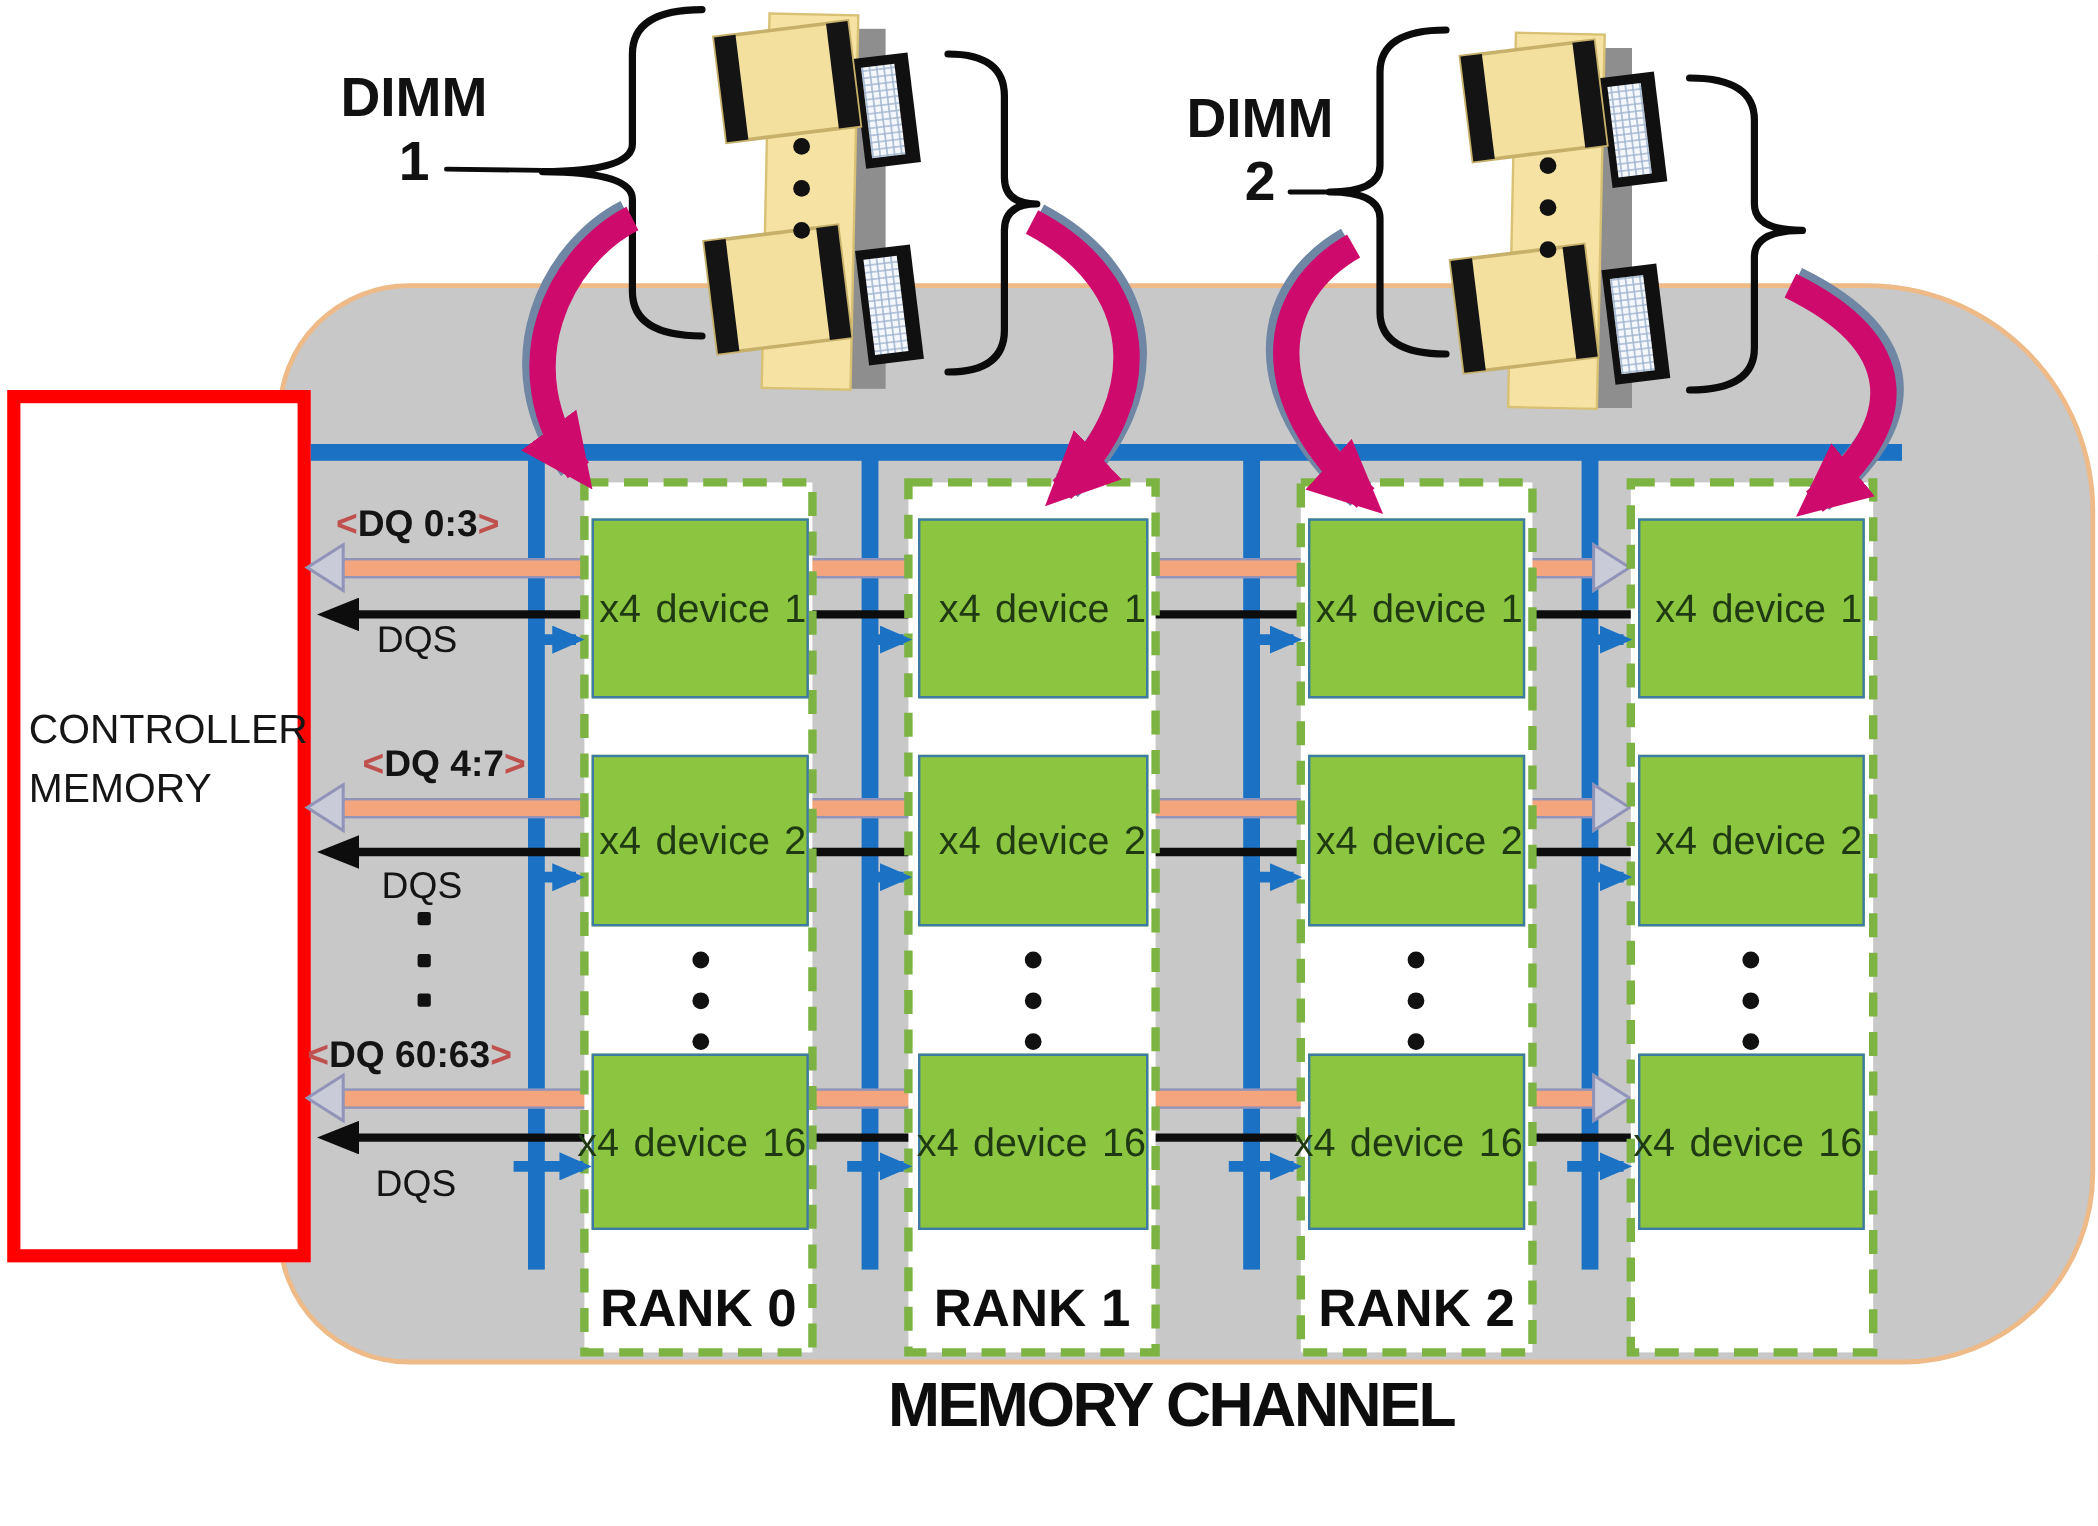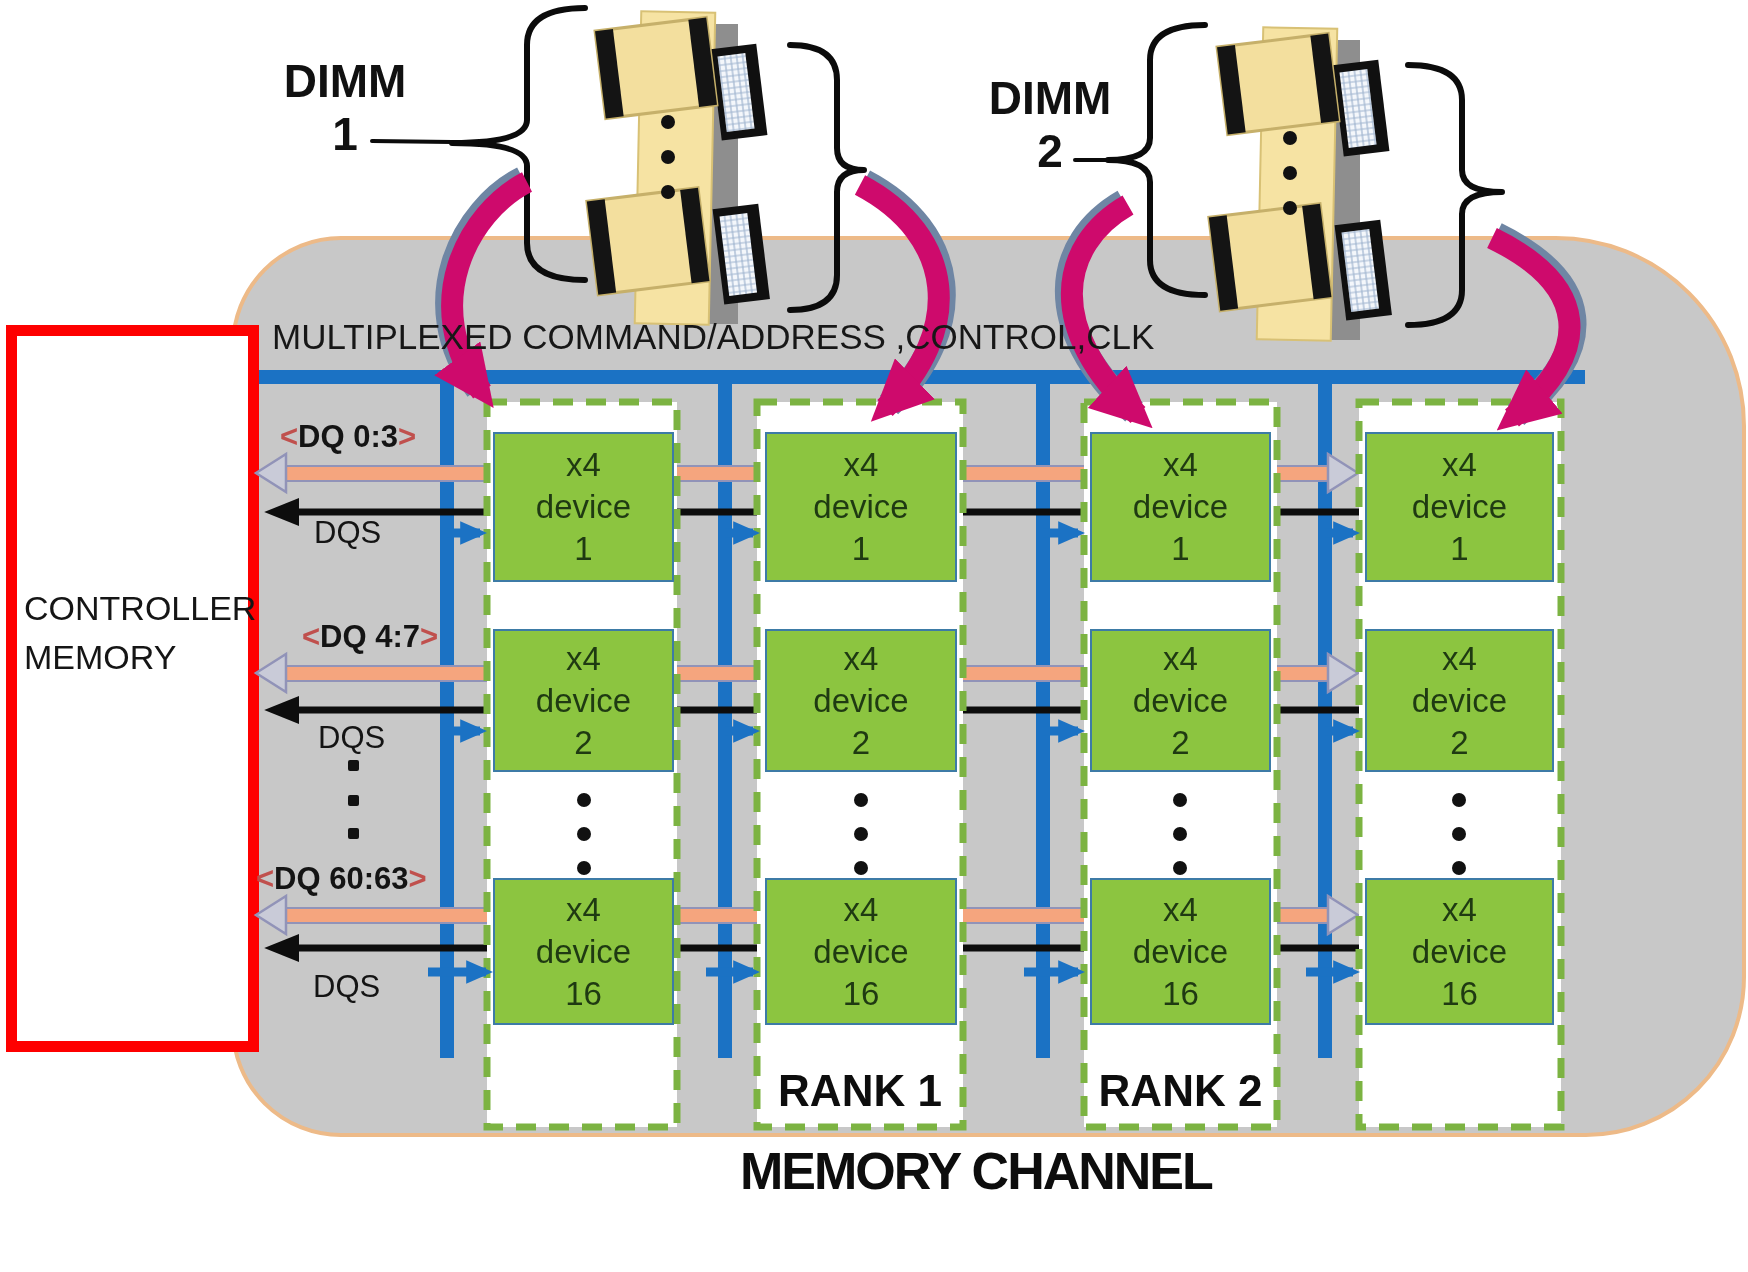--- a/index.html
+++ b/index.html
@@ -8,23 +8,23 @@
   .abs{position:absolute;}
   
   #gray-region{left:231px;top:236px;width:1507px;height:893px;background:#C8C8C8;
     border:4px solid #EDBA88;border-radius:110px 190px 160px 110px;}
   
   #mc-box{left:6px;top:325px;width:231px;height:705px;background:#ffffff;border:11px solid #FE0000;}
   #mc-text{left:24px;top:584px;width:230px;font-size:34px;font-weight:500;color:#151515;line-height:49px;}
   
   svg.layer{position:absolute;left:0;top:0;width:1748px;height:1272px;}
   
-  .dev{position:absolute;background:#8CC540;border:2px solid #3D7BA6;display:flex;flex-direction:column;
-       align-items:center;justify-content:center;text-align:center;color:#1F3A12;font-size:33px;
-       font-weight:500;line-height:42px;}
+  .dev{position:absolute;background:#8CC540;border:2px solid #3D7BA6;display:flex;flex-direction:row;
+       align-items:center;justify-content:flex-end;text-align:center;color:#1F3A12;font-size:33px;
+       font-weight:500;line-height:42px;gap:12px;}
   .c0{left:493px;width:177px;} .c1{left:765px;width:188px;} .c2{left:1090px;width:177px;} .c3{left:1365px;width:185px;}
   .r0{top:432px;height:146px;} .r1{top:629px;height:139px;} .r2{top:878px;height:143px;}
   
   .dqlabel{position:absolute;font-size:31px;font-weight:bold;color:#141414;white-space:nowrap;}
   .dqlabel .br{color:#C0504D;}
   .dqslabel{position:absolute;font-size:31px;font-weight:normal;color:#141414;}
   .ranklabel{position:absolute;top:1066px;font-size:44px;font-weight:bold;color:#0d0d0d;text-align:center;}
   #bus-label{left:272px;top:317px;font-size:35px;font-weight:500;color:#171717;white-space:nowrap;}
   #channel-label{left:740px;top:1141px;font-size:52px;font-weight:800;letter-spacing:-2px;color:#0d0d0d;white-space:nowrap;}
   .dimmlabel{position:absolute;width:160px;text-align:center;font-size:46px;font-weight:bold;color:#111;line-height:53px;}
@@ -261,37 +261,37 @@
       <path d="M1492,238 C1588,285 1595,350 1512,418" stroke="#6F86A4" stroke-width="26" transform="translate(4,-3)"></path>
       <path d="M1492,238 C1588,285 1595,350 1512,418" stroke="#CE0A6C" stroke-width="22" marker-end="url(#mMag)"></path>
     </g>
   </svg>
 
   <div class="abs" id="mc-text">
     <div>CONTROLLER</div>
     <div>MEMORY</div>
   </div>
 
-  <div class="abs" id="bus-label">MULTIPLEXED COMMAND/ADDRESS ,CONTROL,CLK</div>
 
   <div class="abs dimmlabel" style="left:265px;top:55px;">
     <div>DIMM</div>
     <div>1</div>
   </div>
   <div class="abs dimmlabel" style="left:970px;top:72px;">
     <div>DIMM</div>
     <div>2</div>
   </div>
 
   <div class="dqlabel" style="left:280px;top:419px;"><span class="br">&lt;</span><span>DQ 0:3</span><span class="br">&gt;</span></div>
   <div class="dqslabel" style="left:314px;top:515px;">DQS</div>
 
   <div class="dqlabel" style="left:282px;top:619px;margin-left:20px;"><span class="br">&lt;</span><span>DQ 4:7</span><span class="br">&gt;</span></div>
   <div class="dqslabel" style="left:318px;top:720px;">DQS</div>
 
   <div class="dqlabel" style="left:256px;top:861px;"><span class="br">&lt;</span><span>DQ 60:63</span><span class="br">&gt;</span></div>
   <div class="dqslabel" style="left:313px;top:969px;">DQS</div>
 
+  <div class="ranklabel" style="left:487px;width:190px;">RANK 0</div>
   <div class="ranklabel" style="left:757px;width:206px;">RANK 1</div>
   <div class="ranklabel" style="left:1084px;width:193px;">RANK 2</div>
 
   <div class="abs" id="channel-label">MEMORY CHANNEL</div>
 </div>
 
 </body></html>

